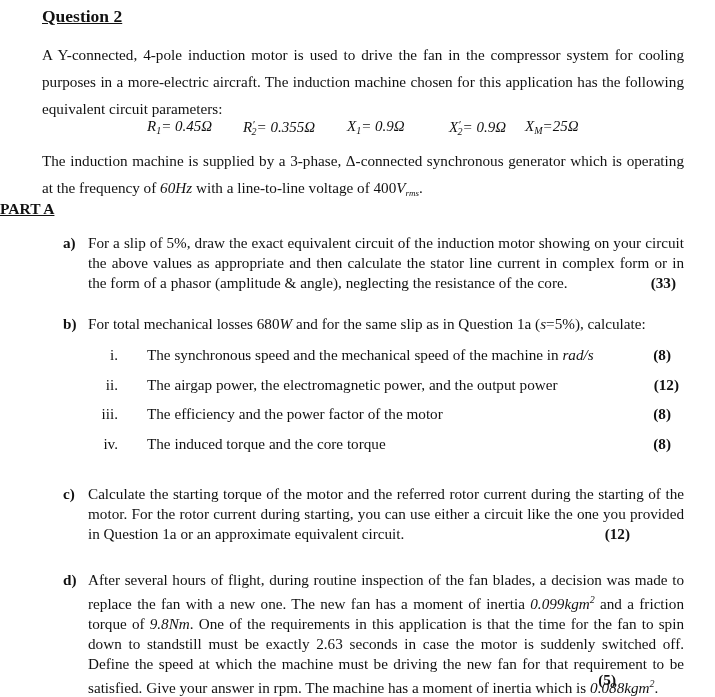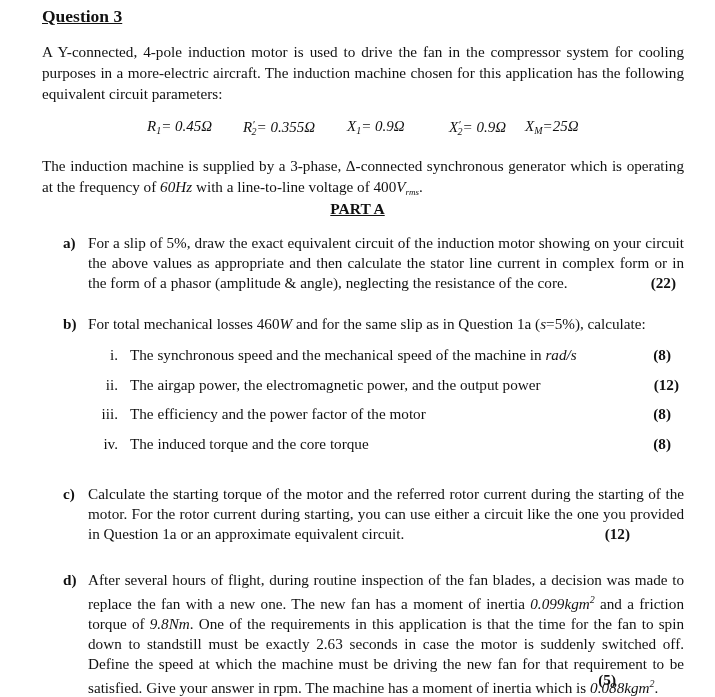--- a/index.html
+++ b/index.html
@@ -2,70 +2,70 @@
 <html><head>
 <meta charset="utf-8">
 <style>
   html, body { margin: 0; padding: 0; background: #ffffff; }
   body {
     width: 715px; height: 697px; overflow: hidden; position: relative;
     font-family: "Liberation Serif", serif; color: #111111; font-size: 15.2px;
   }
   .abs { position: absolute; }
   .title { left: 42px; top: 6px; font-weight: bold; font-size: 17.5px; text-decoration: underline; }
-  .para { left: 42px; width: 642px; line-height: 21px; text-align: justify; }
+  .para { left: 42px; width: 642px; line-height: 27px; text-align: justify; }
   .params { top: 118px; left: 147px; font-style: italic; font-size: 15px; white-space: nowrap; }
   .params span.p { position: absolute; white-space: nowrap; }
   sub, sup { font-size: 10px; font-style: italic; }
   sub { vertical-align: -3px; }
   .rms { font-size: 9px; font-style: italic; vertical-align: -3px; }
-  .parthead { top: 200px; left: 0; width: 715px; text-align: center; font-weight: bold; font-size: 15.5px; }
+  .parthead { top: 200px; left: 0; width: 715px; font-weight: bold; font-size: 15.5px; }
   .parthead span { text-decoration: underline; }
   .item { position: absolute; left: 63px; width: 621px; line-height: 20px; }
   .item .lbl { position: absolute; left: 0; top: 0; font-weight: bold; }
   .item .body { margin-left: 25px; text-align: justify; }
   .rightmark { position: absolute; font-weight: bold; }
   .sub { position: absolute; left: 63px; width: 621px; line-height: 20px; }
   .sub .num { position: absolute; right: 566px; text-align: right; }
-  .sub .txt { position: absolute; left: 67px; }
+  .sub .txt { position: absolute; left: 84px; }
   .sub .mk { position: absolute; right: 8px; font-weight: bold; }
   i { font-style: italic; }
 </style>
 </head>
 <body>
 
-<div class="abs title">Question 3</div>
+<div class="abs title">Question 2</div>
 
 <div class="abs para" style="top:41px;">
   <span>A Y-connected, 4-pole induction motor is used to drive the fan in the compressor system for cooling purposes in a more-electric aircraft. The induction machine chosen for this application has the following equivalent circuit parameters:</span>
 </div>
 
 <div class="abs params">
   <span class="p" style="left:0;"><span>R</span><sub>1</sub><span>= 0.45Ω</span></span>
   <span class="p" style="left:96px;"><span>R</span><sup style="vertical-align:4px;font-size:11px;">′</sup><sub style="margin-left:-3px;">2</sub><span>= 0.355Ω</span></span>
   <span class="p" style="left:200px;"><span>X</span><sub>1</sub><span>= 0.9Ω</span></span>
   <span class="p" style="left:302px;"><span>X</span><sup style="vertical-align:4px;font-size:11px;">′</sup><sub style="margin-left:-3px;">2</sub><span>= 0.9Ω</span></span>
   <span class="p" style="left:378px;text-align:right;"><span>X</span><sub>M</sub><span>=25Ω</span></span>
 </div>
 
-<div class="abs para" style="top:155px;">
+<div class="abs para" style="top:147px;">
   <span>The induction machine is supplied by a 3-phase, Δ-connected synchronous generator which is operating at the frequency of </span><i>60Hz</i><span> with a line-to-line voltage of 400</span><i>V</i><span class="rms">rms</span><span>.</span>
 </div>
 
 <div class="abs parthead"><span>PART A</span></div>
 
 <div class="item" style="top:233px;">
   <span class="lbl">a)</span>
   <div class="body" style="padding-right:0;"><span>For a slip of 5%, draw the exact equivalent circuit of the induction motor showing on your circuit the above values as appropriate and then calculate the stator line current in complex form or in the form of a phasor (amplitude &amp; angle), neglecting the resistance of the core.</span></div>
-  <span class="rightmark" style="right:8px; top:40px;">(22)</span>
+  <span class="rightmark" style="right:8px; top:40px;">(33)</span>
 </div>
 
 <div class="item" style="top:314px;">
   <span class="lbl">b)</span>
-  <div class="body"><span>For total mechanical losses 460</span><i>W</i><span> and for the same slip as in Question 1a (</span><i>s</i><span>=5%), calculate:</span></div>
+  <div class="body"><span>For total mechanical losses 680</span><i>W</i><span> and for the same slip as in Question 1a (</span><i>s</i><span>=5%), calculate:</span></div>
 </div>
 
 <div class="sub" style="top:345px;">
   <span class="num">i.</span>
   <span class="txt"><span>The synchronous speed and the mechanical speed of the machine in </span><i>rad/s</i></span>
   <span class="mk" style="right:13px;">(8)</span>
 </div>
 <div class="sub" style="top:375px;">
   <span class="num">ii.</span>
   <span class="txt">The airgap power, the electromagnetic power, and the output power</span>

